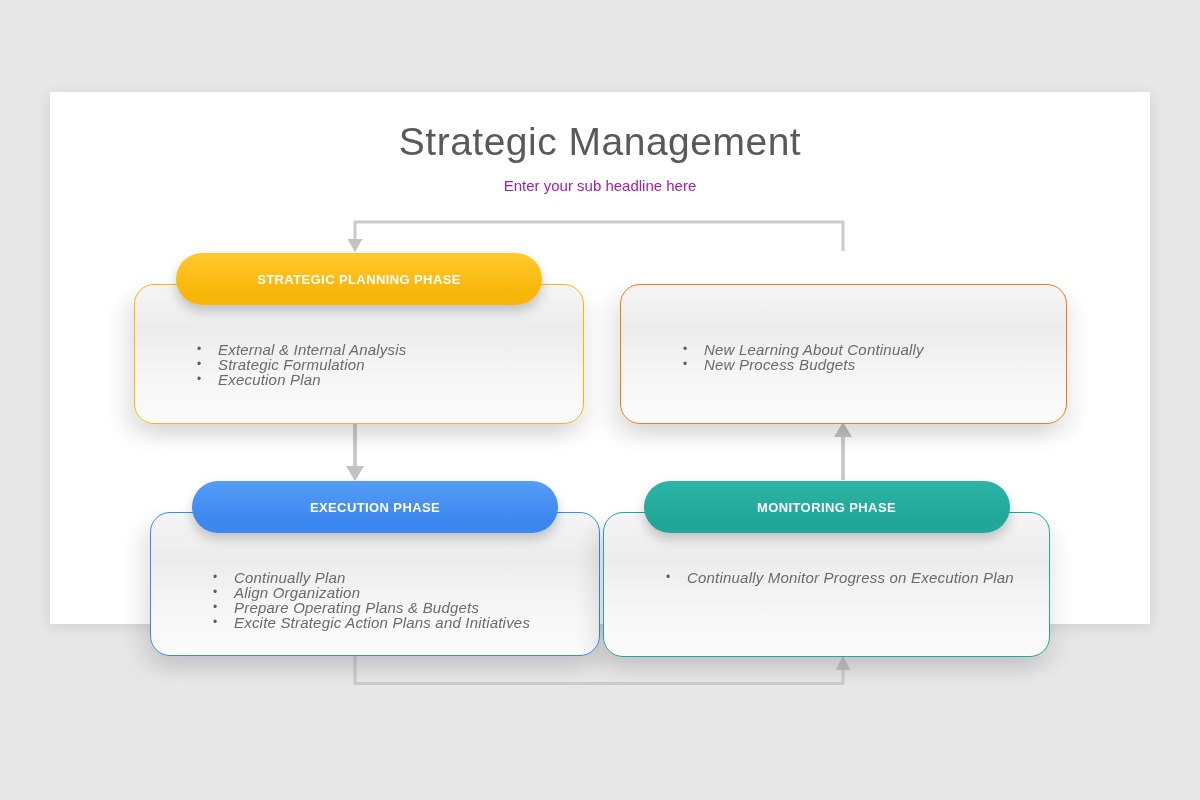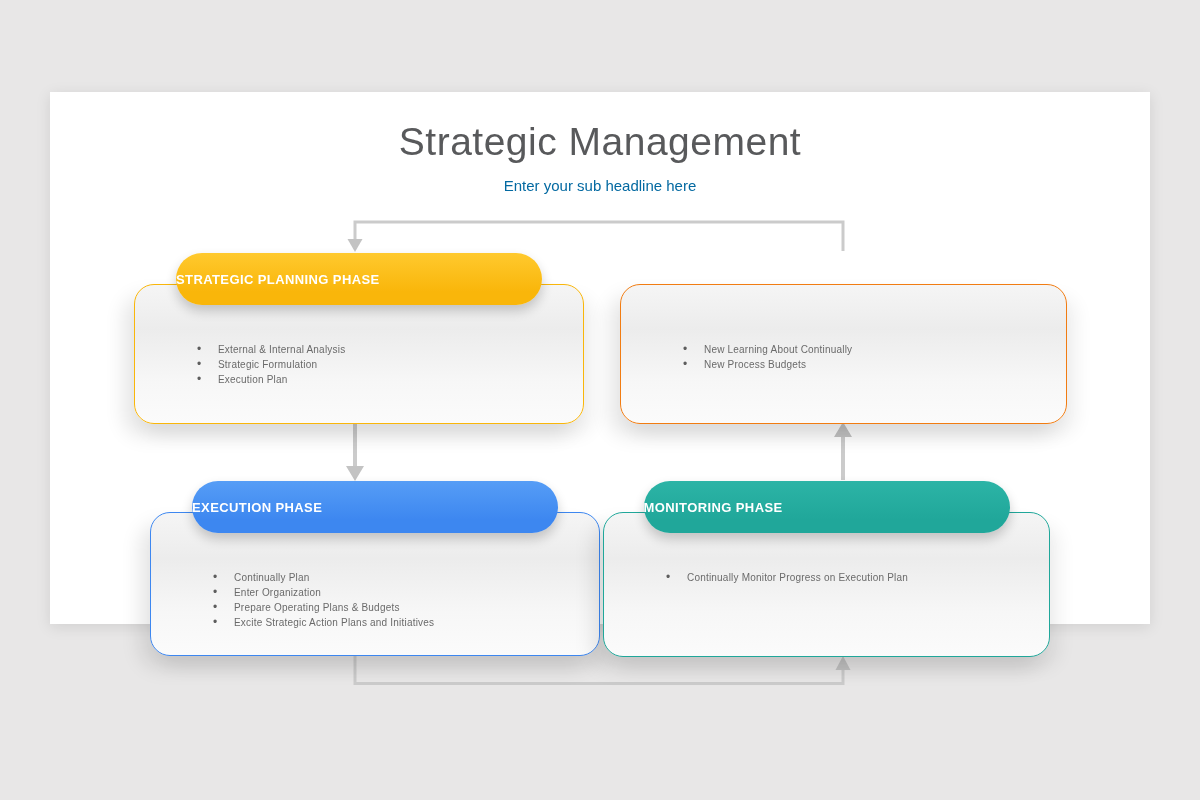--- a/index.html
+++ b/index.html
@@ -32,21 +32,21 @@
     letter-spacing: 0.5px;
     margin: 0;
   }
   .subtitle {
     position: absolute;
     left: 0;
     top: 85px;
     width: 100%;
     text-align: center;
     font-size: 15px;
-    color: #0369a1;
+    color: #a21caf;
     margin: 0;
   }
   svg.connectors {
     position: absolute;
     left: 0; top: 0;
     width: 1100px;
     height: 617px;
   }
   .card {
     position: absolute;
@@ -64,21 +64,21 @@
     left: 50%;
     transform: translateX(-50%);
     top: -32px;
     width: 366px;
     height: 52px;
     border-radius: 26px;
     background: linear-gradient(180deg, var(--cl) 0%, var(--c) 75%);
     box-shadow: 0 6px 12px rgba(0,0,0,0.20);
     display: flex;
     align-items: center;
-    justify-content: flex-start;
+    justify-content: center;
   }
   .pill span {
     color: #ffffff;
     font-size: 13px;
     font-weight: bold;
     letter-spacing: 0.4px;
     white-space: nowrap;
   }
   ul.bullets {
     position: absolute;
@@ -94,24 +94,25 @@
     align-items: flex-start;
     line-height: 15px;
   }
   ul.bullets .dot {
     width: 21px;
     flex: 0 0 21px;
     color: #5d5d5d;
     font-size: 12px;
   }
   ul.bullets .txt {
-    font-size: 10px;
+    font-size: 15px;
     color: #6a6a6a;
     letter-spacing: 0.2px;
     white-space: nowrap;
+    font-style: italic;
   }
 </style>
 </head>
 <body>
 
 <div class="slide">
 
   <h1 class="title">Strategic Management</h1>
   <p class="subtitle">Enter your sub headline here</p>
 
@@ -167,21 +168,21 @@
     <div class="pill">
       <span>EXECUTION PHASE</span>
     </div>
     <ul class="bullets">
         <li>
           <span class="dot">•</span>
           <span class="txt">Continually Plan</span>
         </li>
         <li>
           <span class="dot">•</span>
-          <span class="txt">Enter Organization</span>
+          <span class="txt">Align Organization</span>
         </li>
         <li>
           <span class="dot">•</span>
           <span class="txt">Prepare Operating Plans &amp; Budgets</span>
         </li>
         <li>
           <span class="dot">•</span>
           <span class="txt">Excite Strategic Action Plans and Initiatives</span>
         </li>
       </ul>

